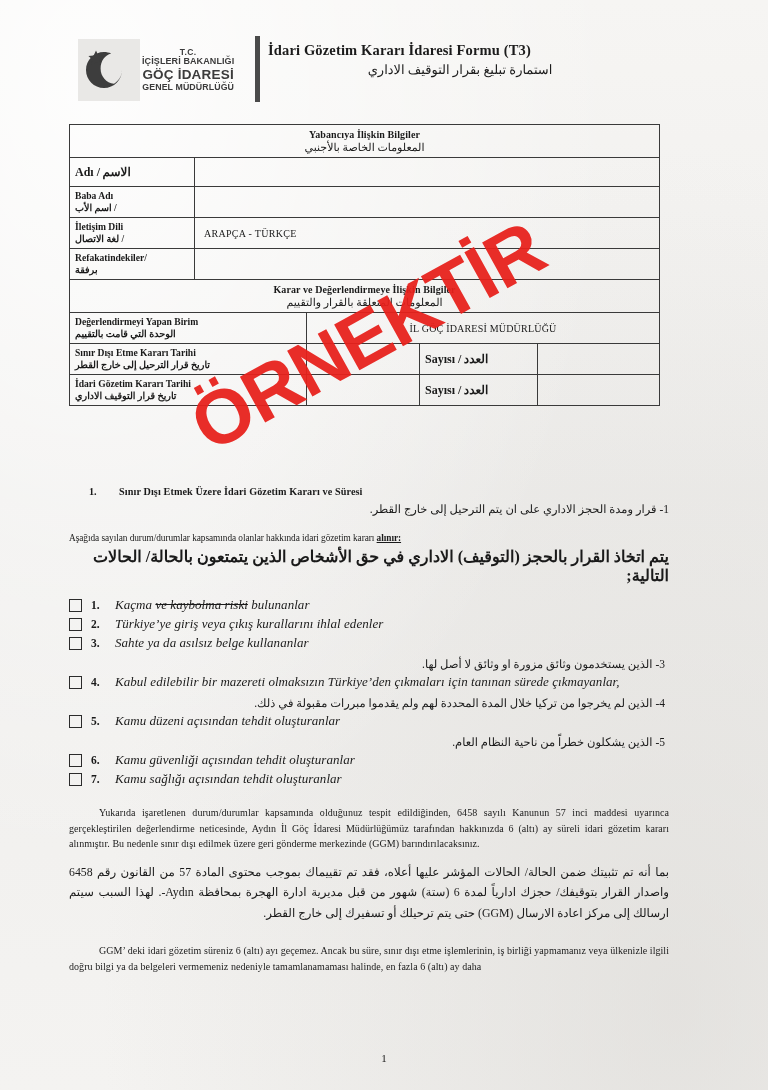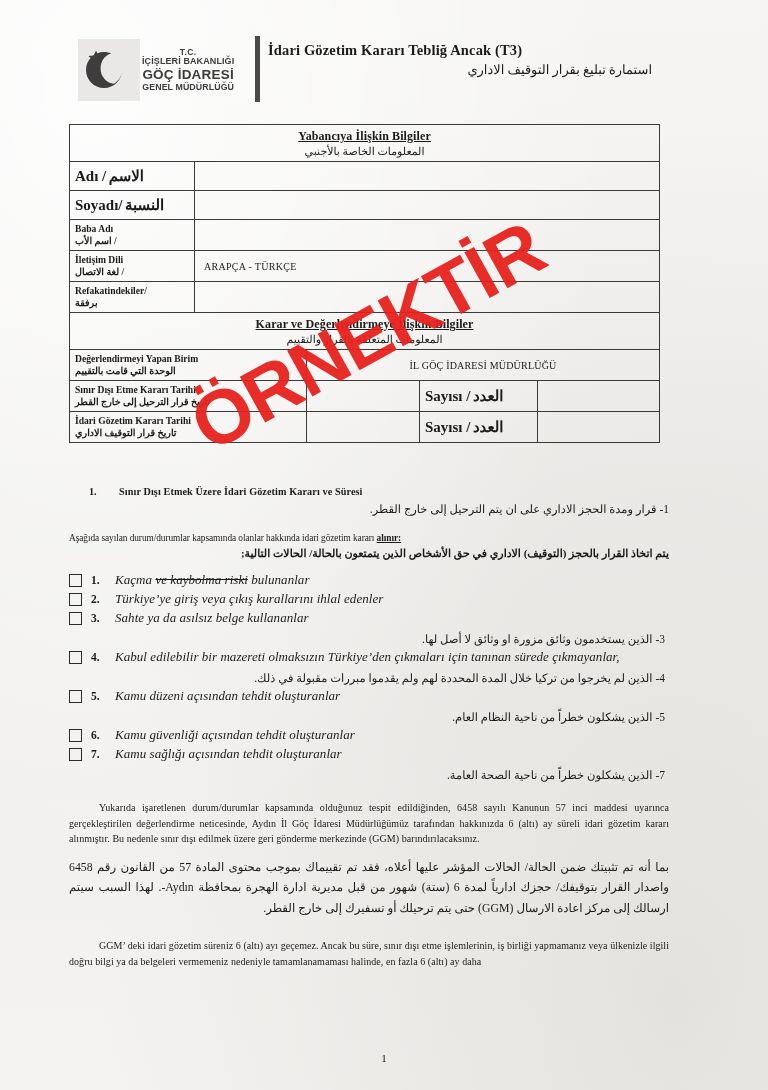--- a/index.html
+++ b/index.html
@@ -79,20 +79,21 @@
     font-size: 14.5px;
     font-weight: bold;
     color: #1b1b1b;
     letter-spacing: .15px;
     white-space: nowrap;
   }
   .title-ar {
     font-size: 13px;
     color: #1b1b1b;
     direction: rtl;
+    text-align: center;
     margin-top: 3px;
     padding-right: 36px;
   }
 
   
   .form-table {
     position: absolute;
     left: 69px;
     top: 124px;
     width: 590px;
@@ -105,36 +106,35 @@
     vertical-align: middle;
     font-size: 10px;
     height: 14px;
   }
   .sec-head {
     text-align: center;
     padding: 4px 0 3px 0 !important;
     height: 26px;
   }
   .sec-head .tr {
-    font-size: 12px;
+    font-size: 10px;
     font-weight: bold;
     letter-spacing: .1px;
-    text-decoration: underline;
   }
   .sec-head .ar {
     font-size: 11px;
     direction: rtl;
     margin-top: 1px;
   }
   .lbl {
     font-size: 9.6px;
     font-weight: bold;
     line-height: 1.25;
   }
-  .lbl-inline { font-size: 15px; font-weight: bold; text-align: center; }
+  .lbl-inline { font-size: 12px; font-weight: bold; text-align: center; }
   .cellval {
     font-size: 10.5px;
     letter-spacing: .3px;
     padding-left: 9px !important;
   }
   .cellval-c {
     font-size: 10.5px;
     text-align: center;
     letter-spacing: .2px;
   }
@@ -163,21 +163,21 @@
   }
   .intro-tr {
     font-size: 9.3px;
     margin-top: 17px;
     letter-spacing: -.05px;
   }
   .intro-tr u { text-decoration: underline; font-weight: bold; }
   .intro-ar {
     direction: rtl;
     text-align: right;
-    font-size: 11px;
+    font-size: 16px;
     font-weight: bold;
     margin-top: 4px;
     padding-left: 16px;
   }
 
   .chk-list { margin-top: 12px; }
   .chk-item { margin-bottom: 3px; }
   .chk-line {
     display: flex;
     align-items: center;
@@ -280,21 +280,21 @@
       <div class="logo-text">
         <div class="logo-tc">T.C.</div>
         <div class="logo-l2">İÇİŞLERİ BAKANLIĞI</div>
         <div class="logo-l3">GÖÇ İDARESİ</div>
         <div class="logo-l4">GENEL MÜDÜRLÜĞÜ</div>
       </div>
       <div class="logo-bar"></div>
     </div>
 
     <div class="title-block">
-      <div class="title-tr">İdari Gözetim Kararı Tebliğ Ancak (T3)</div>
+      <div class="title-tr">İdari Gözetim Kararı İdaresi Formu (T3)</div>
       <div class="title-ar">استمارة تبليغ بقرار التوقيف الاداري</div>
     </div>
   </div>
 
   <table class="form-table">
     <colgroup>
       <col style="width:125px">
       <col style="width:112px">
       <col style="width:113px">
       <col style="width:118px">
@@ -309,27 +309,20 @@
       </tr>
 
       <tr>
         <td style="height:24px">
           <span class="lbl-inline">Adı</span><span class="lbl-inline">&nbsp;/</span>
           <span class="lbl-inline ar">الاسم</span>
         </td>
         <td colspan="4" class="cellval"></td>
       </tr>
 
-      <tr>
-        <td style="height:24px">
-          <span class="lbl-inline">Soyadı</span><span class="lbl-inline">/</span>
-          <span class="lbl-inline ar">النسبة</span>
-        </td>
-        <td colspan="4" class="cellval"></td>
-      </tr>
 
       <tr>
         <td style="height:26px">
           <div class="lbl">Baba Adı</div>
           <div class="lbl ar">اسم الأب /</div>
         </td>
         <td colspan="4" class="cellval"></td>
       </tr>
 
 
@@ -457,21 +450,20 @@
           <span class="chk-txt">Kamu güvenliği açısından tehdit oluşturanlar</span>
         </div>
       </div>
 
       <div class="chk-item">
         <div class="chk-line">
           <span class="chk-box"></span>
           <span class="chk-num">7.</span>
           <span class="chk-txt">Kamu sağlığı açısından tehdit oluşturanlar</span>
         </div>
-        <div class="chk-ar">7-  الذين يشكلون خطراً من ناحية الصحة العامة.</div>
       </div>
 
     </div>
 
     <div class="para">Yukarıda işaretlenen durum/durumlar kapsamında olduğunuz tespit edildiğinden, 6458 sayılı Kanunun 57 inci maddesi uyarınca gerçekleştirilen değerlendirme neticesinde, Aydın İl Göç İdaresi Müdürlüğümüz tarafından hakkınızda 6 (altı) ay süreli idari gözetim kararı alınmıştır. Bu nedenle sınır dışı edilmek üzere geri gönderme merkezinde (GGM) barındırılacaksınız.</div>
     <div class="para-ar">بما أنه تم تثبيتك ضمن الحالة/ الحالات المؤشر عليها أعلاه، فقد تم تقييماك بموجب محتوى المادة 57 من القانون رقم 6458 واصدار القرار بتوقيفك/ حجزك ادارياً لمدة 6 (ستة) شهور من قبل مديرية ادارة الهجرة بمحافظة Aydın-. لهذا السبب سيتم ارسالك إلى مركز اعادة الارسال (GGM) حتى يتم ترحيلك أو تسفيرك إلى خارج القطر.</div>
     <div class="para2">GGM’ deki idari gözetim süreniz 6 (altı) ayı geçemez. Ancak bu süre, sınır dışı etme işlemlerinin, iş birliği yapmamanız veya ülkenizle ilgili doğru bilgi ya da belgeleri vermemeniz nedeniyle tamamlanamaması halinde, en fazla 6 (altı) ay daha</div>
   </div>
 
   <div class="watermark">ÖRNEKTİR</div>

